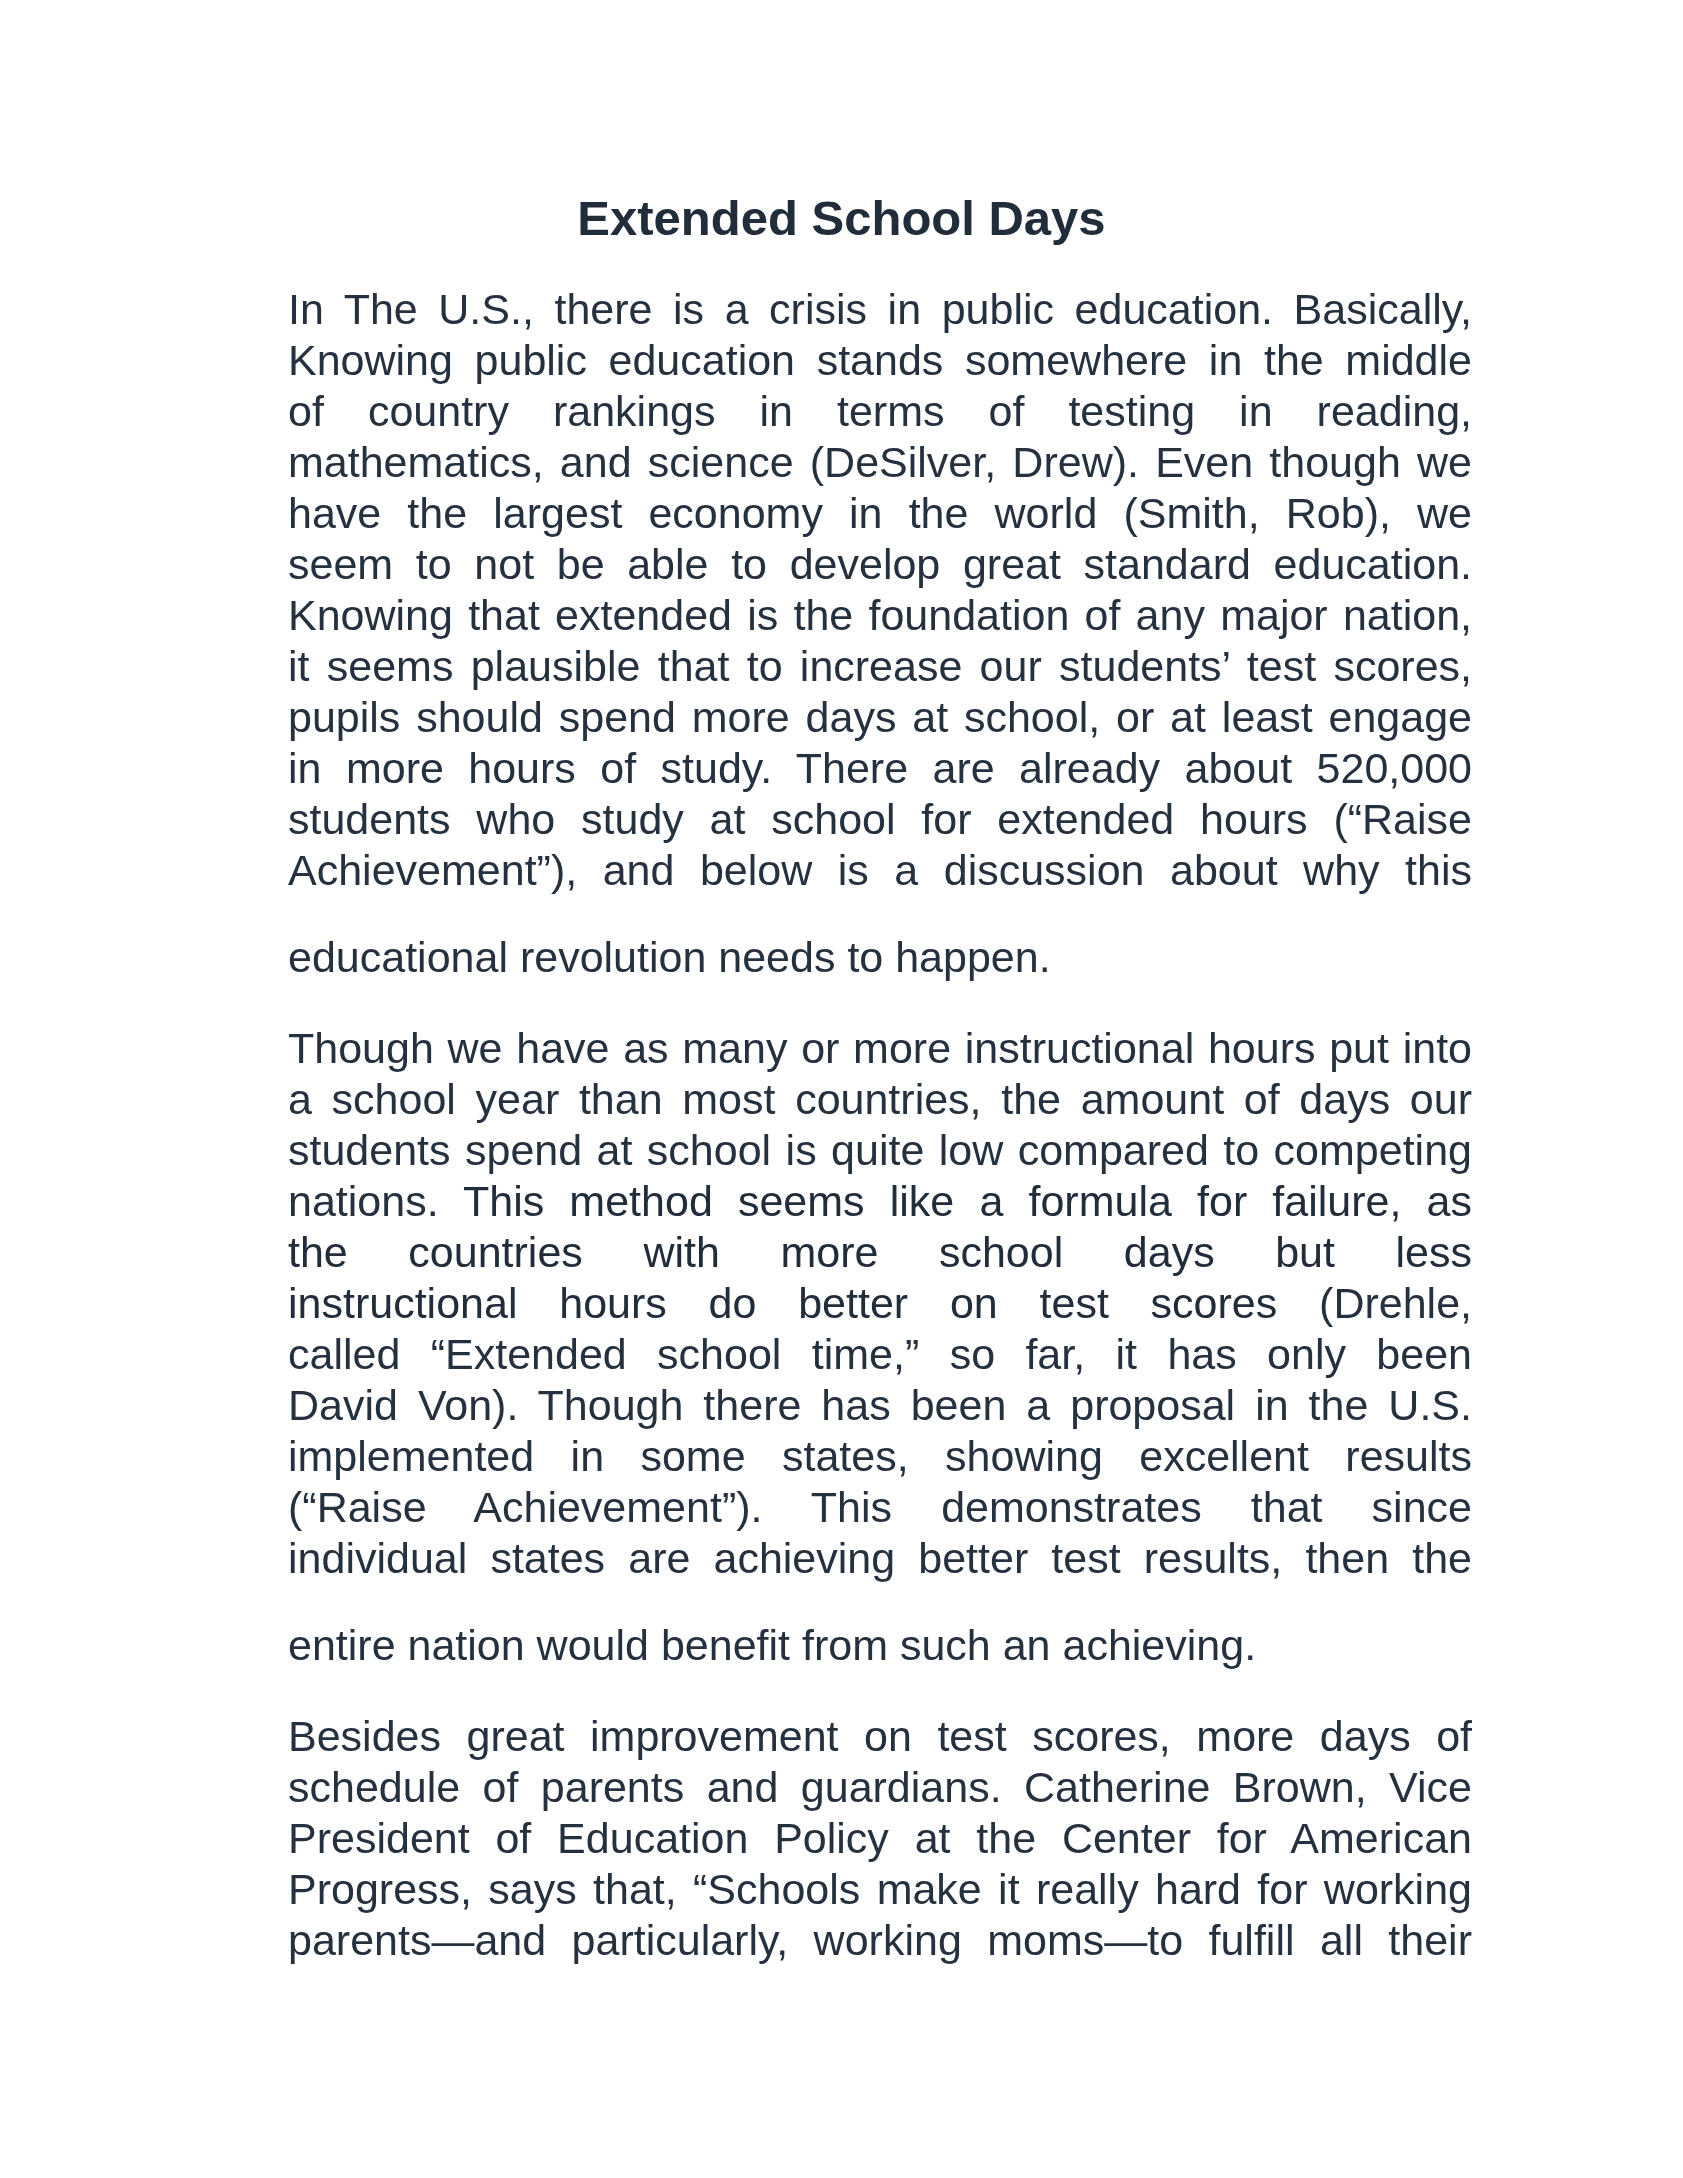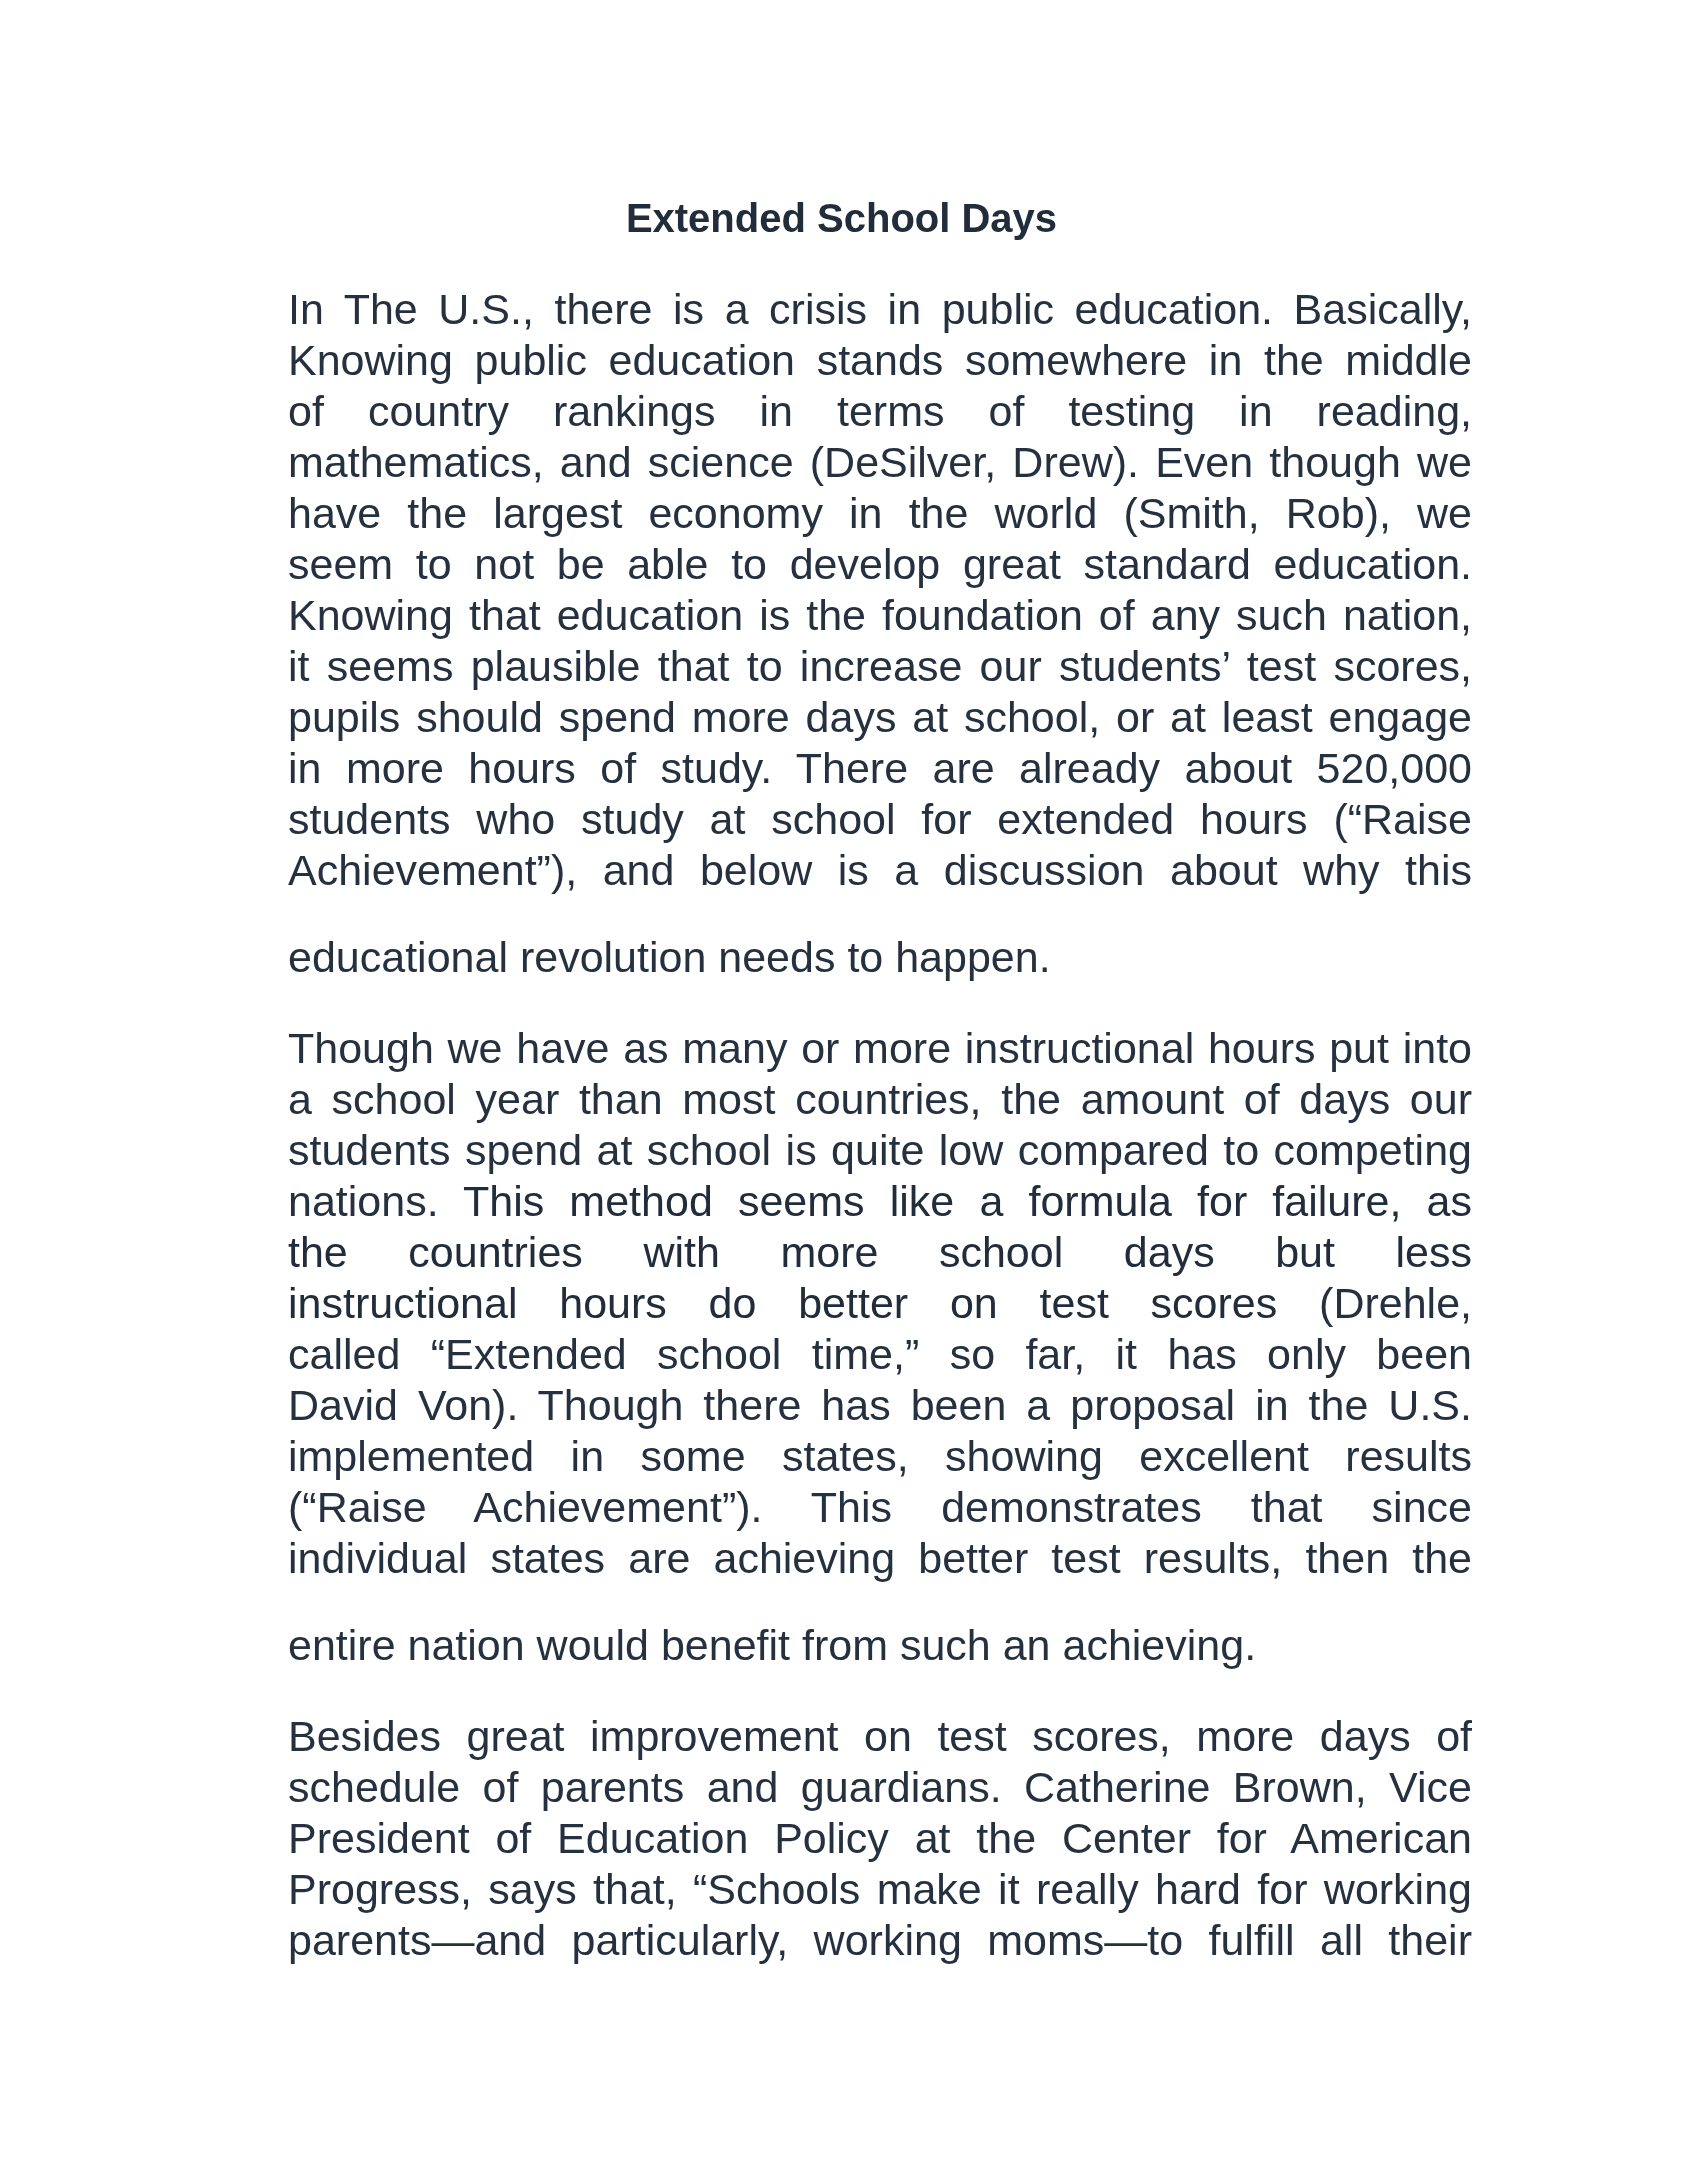--- a/index.html
+++ b/index.html
@@ -23,21 +23,21 @@
       height: 2178px;
       background: #ffffff;
     }
     .title {
       position: absolute;
       left: 0;
       width: 1683px;
       top: 194px;
       text-align: center;
       font-weight: bold;
-      font-size: 40px;
+      font-size: 49px;
       line-height: 48px;
       color: #222d3b;
       margin: 0;
     }
     .body-col {
       position: absolute;
       left: 288px;
       width: 1184px;
       top: 284px;
     }
@@ -73,21 +73,21 @@
 <div class="page">
   <h1 class="title">Extended School Days</h1>
   <div class="body-col" id="body-col">
       <p class="para">
         <span class="line"><span class="seg">In The U.S., there is a crisis in public education. Basically,</span></span>
         <span class="line"><span class="seg">Knowing public education stands somewhere in the middle</span></span>
         <span class="line"><span class="seg">of country rankings in terms of testing in reading,</span></span>
         <span class="line"><span class="seg">mathematics, and science (DeSilver, Drew). Even though we</span></span>
         <span class="line"><span class="seg">have the largest economy in the world (Smith, Rob), we</span></span>
         <span class="line"><span class="seg">seem to not be able to develop great standard education.</span></span>
-        <span class="line"><span class="seg">Knowing that education is the foundation of any such nation,</span></span>
+        <span class="line"><span class="seg">Knowing that extended is the foundation of any major nation,</span></span>
         <span class="line"><span class="seg">it seems plausible that to increase our students’ test scores,</span></span>
         <span class="line"><span class="seg">pupils should spend more days at school, or at least engage</span></span>
         <span class="line"><span class="seg">in more hours of study. There are already about 520,000</span></span>
         <span class="line"><span class="seg">students who study at school for extended hours (“Raise</span></span>
         <span class="line"><span class="seg">Achievement”), and below is a discussion about why this</span></span>
         <span class="line last"><span class="seg">educational revolution needs to happen.</span></span>
       </p>
       <p class="para">
         <span class="line"><span class="seg">Though we have as many or more instructional hours put into</span></span>
         <span class="line"><span class="seg">a school year than most countries, the amount of days our</span></span>

